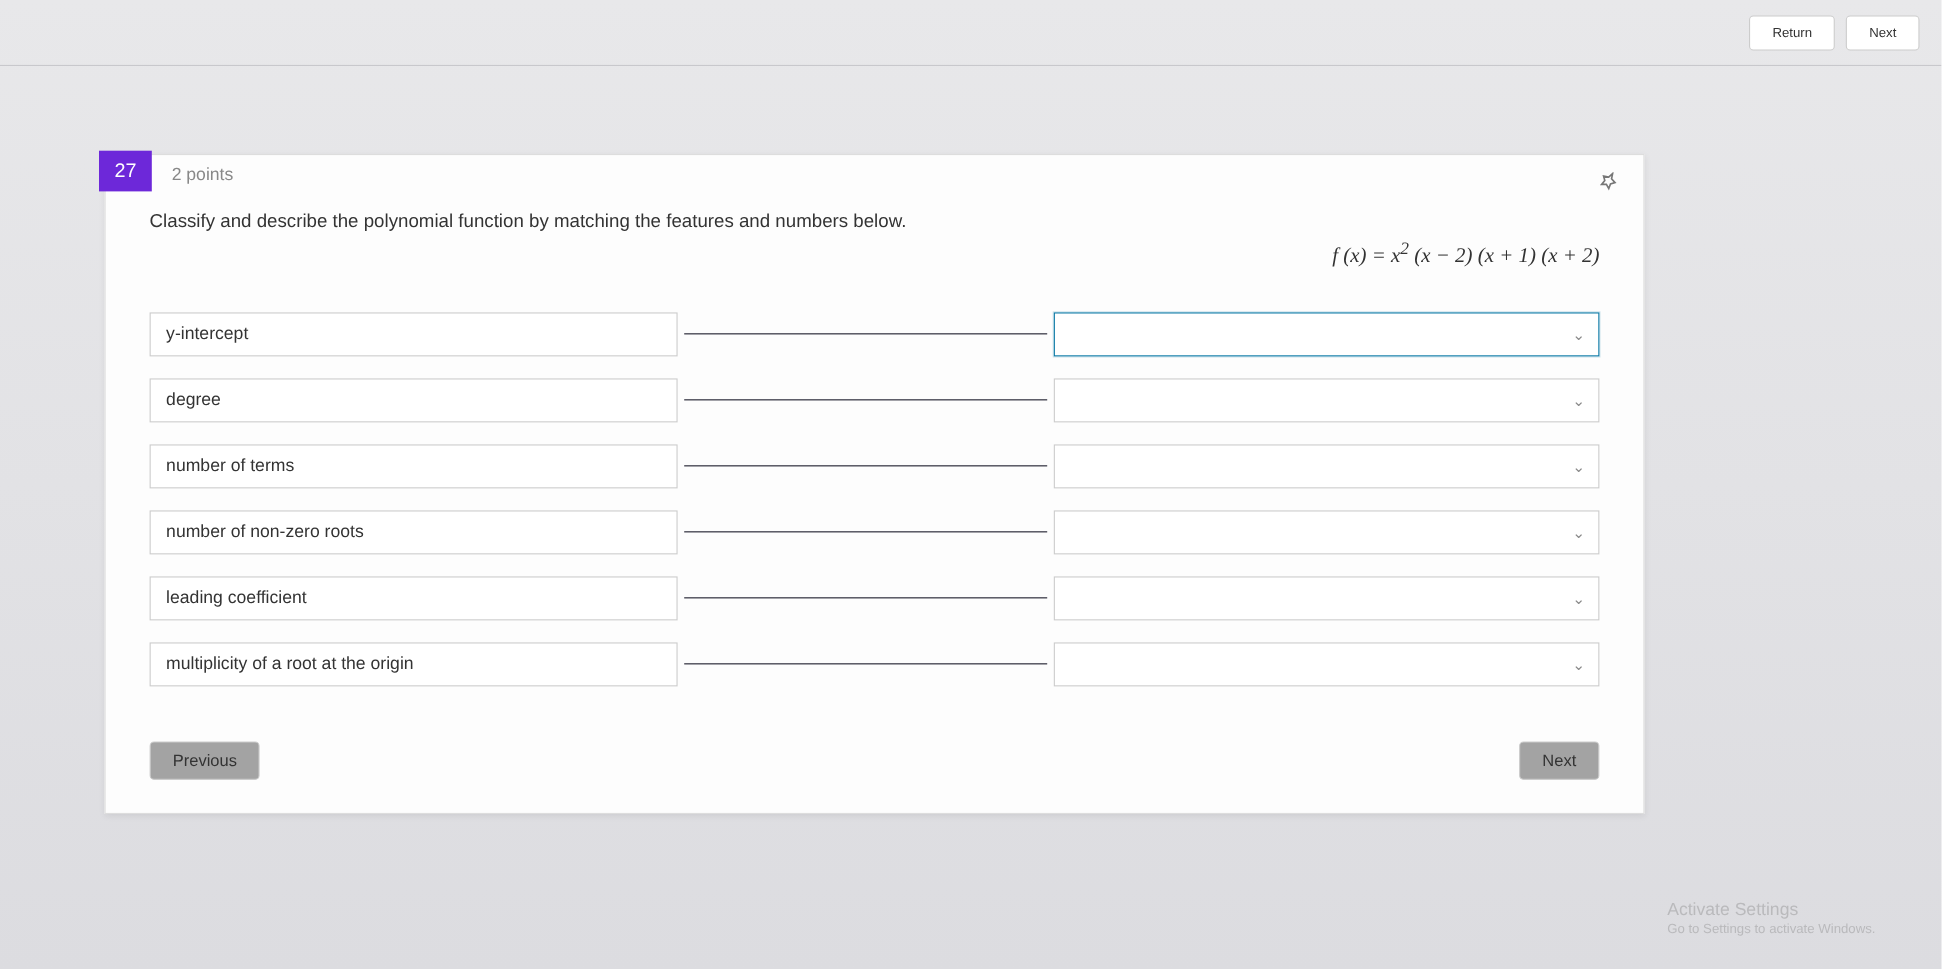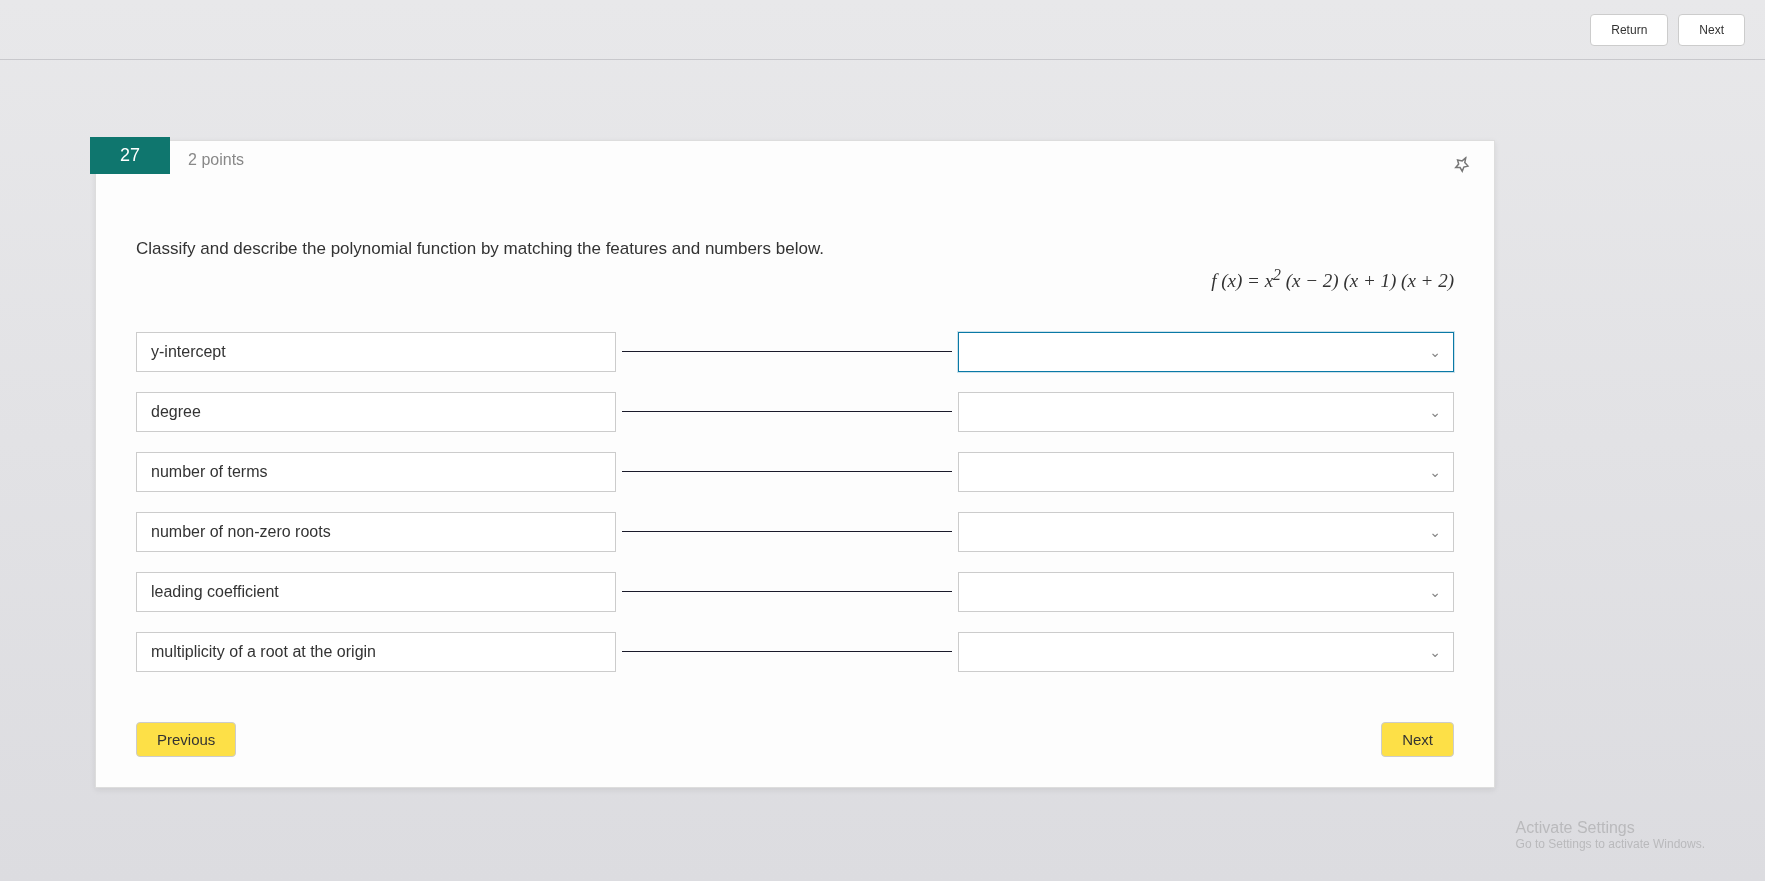--- a/index.html
+++ b/index.html
@@ -41,24 +41,24 @@
     border: 1px solid #ddd;
     box-shadow: 0 2px 6px rgba(0,0,0,0.08);
     padding-bottom: 30px;
   }
   .card-header {
     display: flex;
     align-items: center;
     position: relative;
   }
   .qnum {
-    background: #0f766e;
+    background: #6d28d9;
     color: #fff;
     font-size: 18px;
-    padding: 8px 30px;
+    padding: 8px 14px;
     font-weight: 500;
     position: relative;
     left: -6px;
     top: -4px;
   }
   .points {
     color: #888;
     font-size: 16px;
     margin-left: 12px;
   }
@@ -69,21 +69,20 @@
     color: #777;
     transform: rotate(30deg);
   }
   .prompt-wrap {
     padding: 10px 40px 20px 40px;
   }
   .prompt {
     font-size: 17px;
     color: #333;
     line-height: 1.5;
-    margin-top: 48px;
   }
   .formula {
     font-family: "Cambria Math", "Times New Roman", serif;
     font-size: 19px;
     font-style: italic;
     margin-top: 4px;
     text-align: right;
   }
   .match-rows {
     padding: 20px 40px 10px 40px;
@@ -126,21 +125,21 @@
   .chev {
     color: #888;
     font-size: 14px;
   }
   .footer {
     display: flex;
     justify-content: space-between;
     padding: 20px 40px 0 40px;
   }
   .nav-btn {
-    background: #fde047;
+    background: #a3a3a3;
     border: 1px solid #ccc;
     border-radius: 4px;
     padding: 8px 20px;
     font-size: 15px;
     color: #333;
     cursor: pointer;
   }
   .watermark {
     position: absolute;
     right: 60px;

